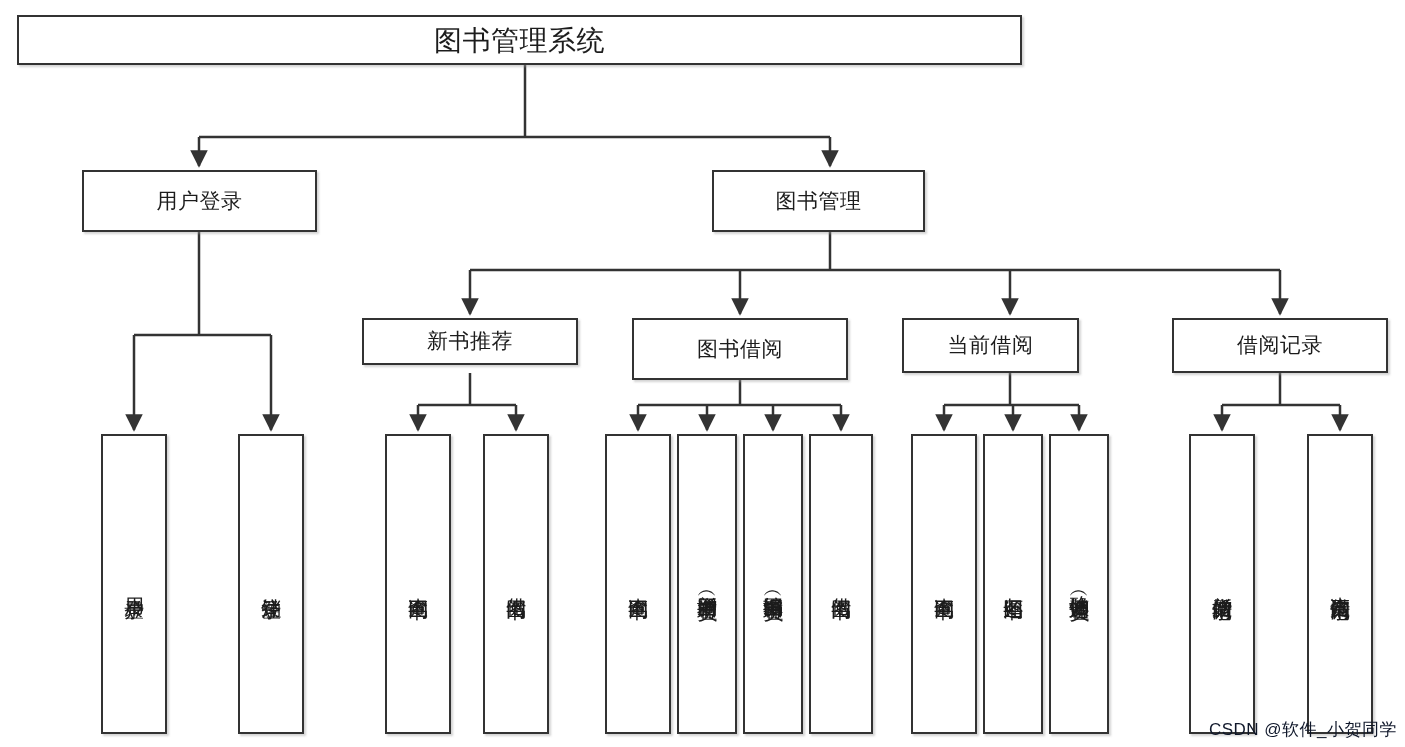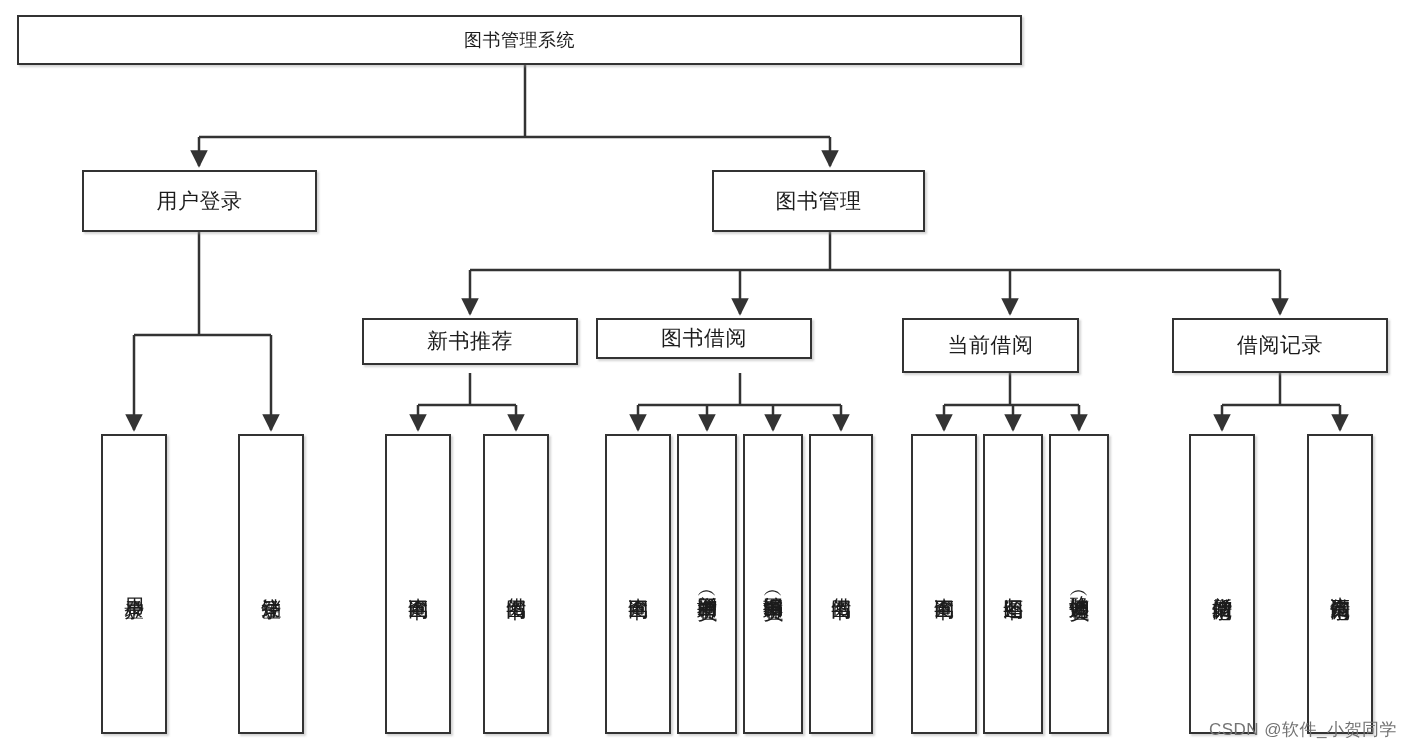--- a/index.html
+++ b/index.html
@@ -47,27 +47,27 @@
   }
   .node.leaf .node-label {
     writing-mode: vertical-rl;
     text-orientation: upright;
     font-size: 20px;
     line-height: 1.18;
     letter-spacing: 1px;
     white-space: normal;
     max-height: 286px;
   }
-  .node.root .node-label { font-size: 18px; }
+  .node.root .node-label { font-size: 28px; }
   .watermark {
     position: absolute;
     right: 8px;
     bottom: 6px;
     font-size: 17px;
-    color: #737373;
+    color: #0f172a;
     letter-spacing: 0.5px;
     z-index: 3;
     white-space: nowrap;
   }
 </style>
 </head>
 <body>
 
 <div id="diagram">
 
@@ -128,21 +128,21 @@
   <div class="node" style="left:82px; top:170px; width:235px; height:62px;">
     <span class="node-label">用户登录</span>
   </div>
   <div class="node" style="left:712px; top:170px; width:213px; height:62px;">
     <span class="node-label">图书管理</span>
   </div>
 
   <div class="node" style="left:362px; top:318px; width:216px; height:47px;">
     <span class="node-label">新书推荐</span>
   </div>
-  <div class="node" style="left:596px; top:318px; width:216px; height:41px;">
+  <div class="node" style="left:632px; top:318px; width:216px; height:62px;">
     <span class="node-label">图书借阅</span>
   </div>
   <div class="node" style="left:902px; top:318px; width:177px; height:55px;">
     <span class="node-label">当前借阅</span>
   </div>
   <div class="node" style="left:1172px; top:318px; width:216px; height:55px;">
     <span class="node-label">借阅记录</span>
   </div>
 
   <div class="node leaf" style="left:101px; top:434px; width:66px; height:300px;">

